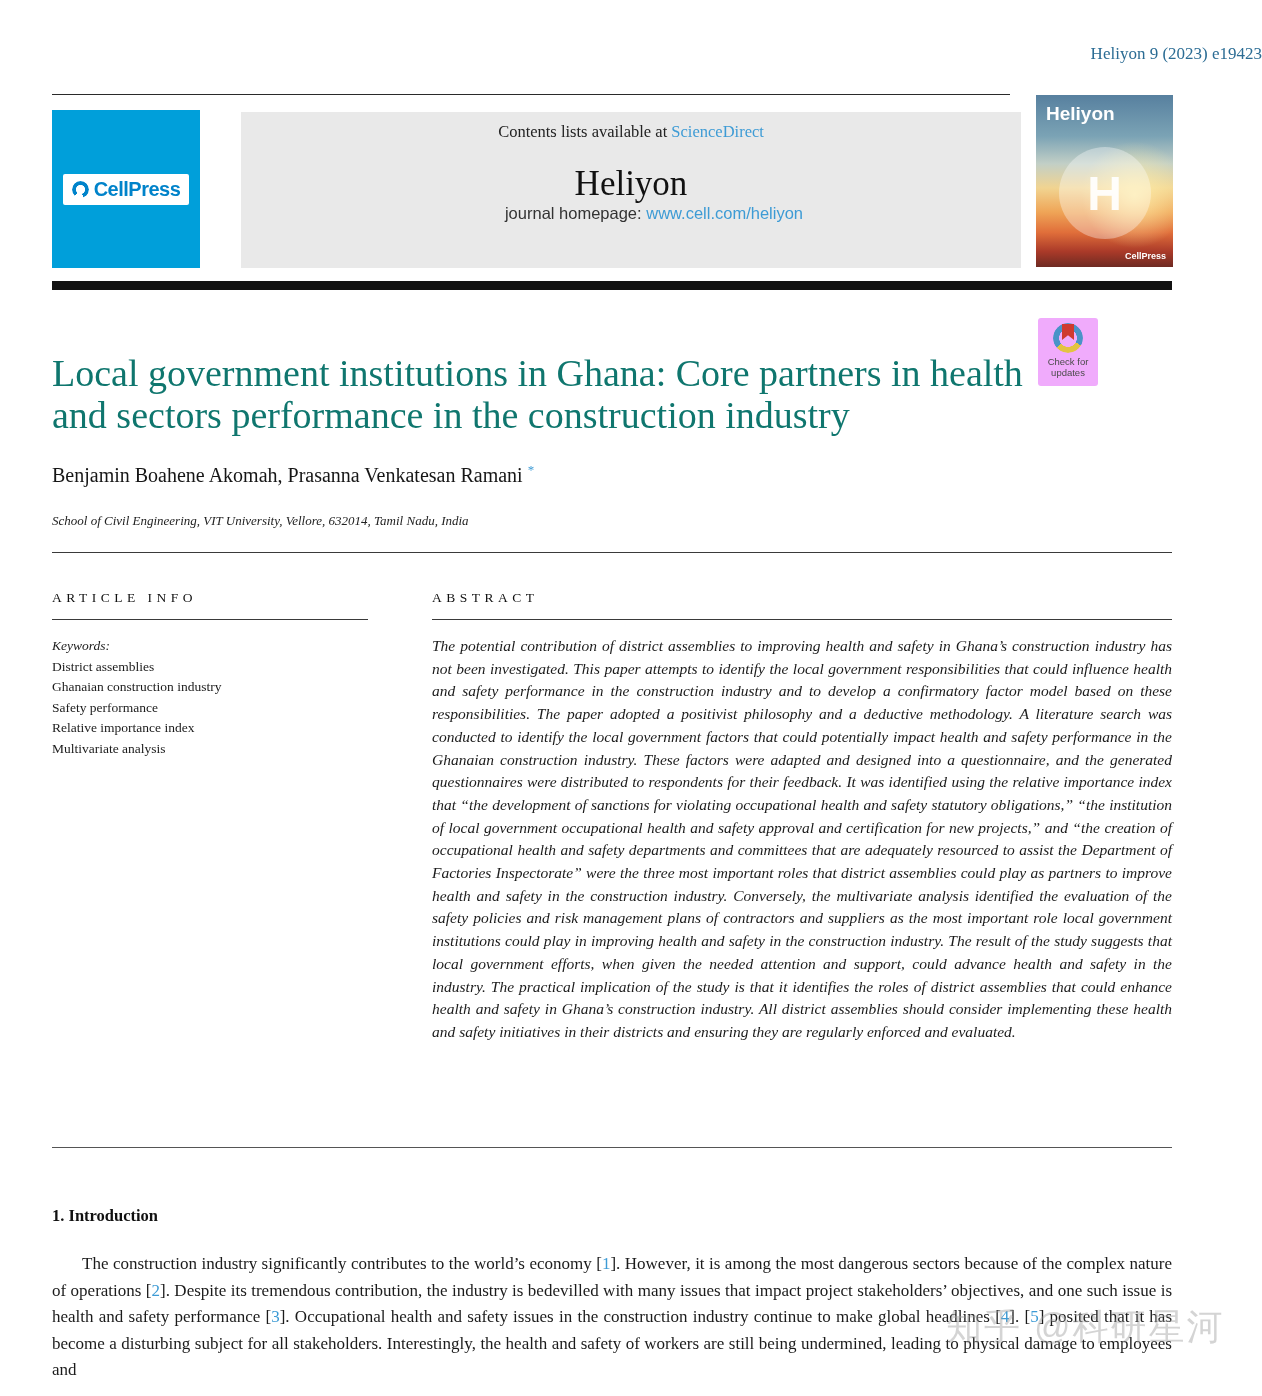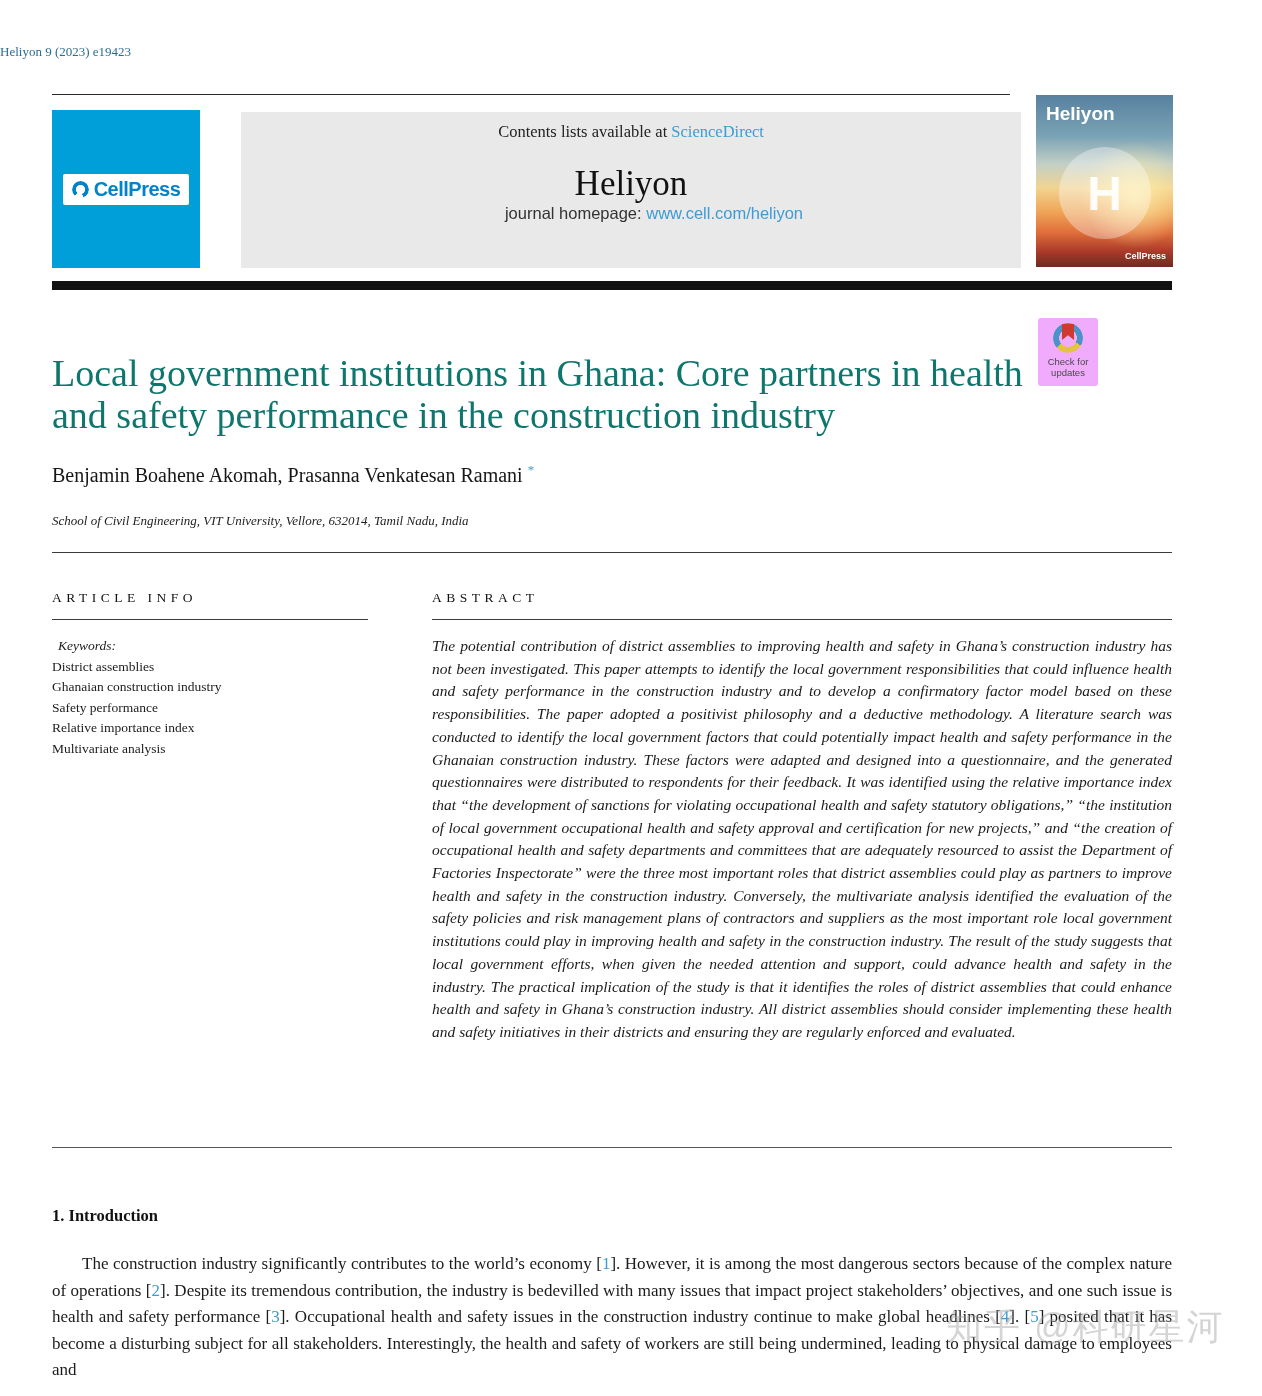--- a/index.html
+++ b/index.html
@@ -5,22 +5,22 @@
   * { margin:0; padding:0; box-sizing:border-box; }
   html,body { background:#ffffff; }
   body {
     width:1262px; height:1396px; position:relative; overflow:hidden;
     font-family:"Liberation Serif", serif; color:#1b1b1b;
   }
   .abs { position:absolute; }
 
   
   .journal-ref {
-    top:44px; left:0; width:100%; text-align:left;
-    font-size:13px; color:#2b6c94;font-family:Liberation Serif, serif;
+    top:44px; left:0; width:100%; text-align:right;
+    font-size:17px; color:#2b6c94;font-family:Liberation Serif, serif;
   }
 
   
   .header-rule { top:94px; left:52px; width:958px; height:1px; background:#2a2a2a; }
   .cellpress-box {
     top:110px; left:52px; width:148px; height:158px; background:#009fda;
     display:flex; align-items:center; justify-content:center;
   }
   .cellpress-inner {
     background:#ffffff; border-radius:2px; padding:4px 9px;
@@ -99,21 +99,21 @@
   .authors { top:462px; left:52px; font-size:20px; color:#161616; }
   .authors sup { color:#3d9bd5; font-size:13px; }
   .affiliation { top:513px; left:52px; font-style:italic; font-size:13px; color:#222; }
   .rule-full-1 { top:552px; left:52px; width:1120px; height:1px; background:#3a3a3a; }
 
   
   .col-head { font-size:13.5px; letter-spacing:4.5px; color:#111; }
   .col-rule { height:1px; background:#3a3a3a; margin-top:13px; }
   .info-col { top:590px; left:52px; width:316px; }
   .keywords { margin-top:16px; font-size:13.5px; line-height:20.5px; color:#1b1b1b; }
-  .kw-label { font-style:italic;margin-left:6px; }
+  .kw-label { font-style:italic; }
   .abs-col { top:590px; left:432px; width:740px; }
   .abstract-text {
     margin-top:15px; font-size:15.5px; line-height:22.7px; text-align:justify; color:#1b1b1b;font-style:italic;
   }
   .rule-full-2 { top:1147px; left:52px; width:1120px; height:1px; background:#555; }
 
   
   .intro-head { top:1206px; left:52px; font-size:16.5px; font-weight:bold; color:#111; }
   .intro-para {
     top:1251px; left:52px; width:1120px; font-size:17px; line-height:26.5px;
@@ -168,21 +168,21 @@
     <div class="cfu-bookmark"></div>
   </div>
   <div class="cfu-label">
     <div>Check for</div>
     <div>updates</div>
   </div>
 </div>
 
 <div class="abs paper-title">
   <div>Local government institutions in Ghana: Core partners in health</div>
-  <div>and safety performance in the construction industry</div>
+  <div>and sectors performance in the construction industry</div>
 </div>
 
 <div class="abs authors">
   <span>Benjamin Boahene Akomah, Prasanna Venkatesan Ramani</span>&nbsp;<sup>*</sup>
 </div>
 
 <div class="abs affiliation">School of Civil Engineering, VIT University, Vellore, 632014, Tamil Nadu, India</div>
 
 <div class="abs rule-full-1"></div>
 

